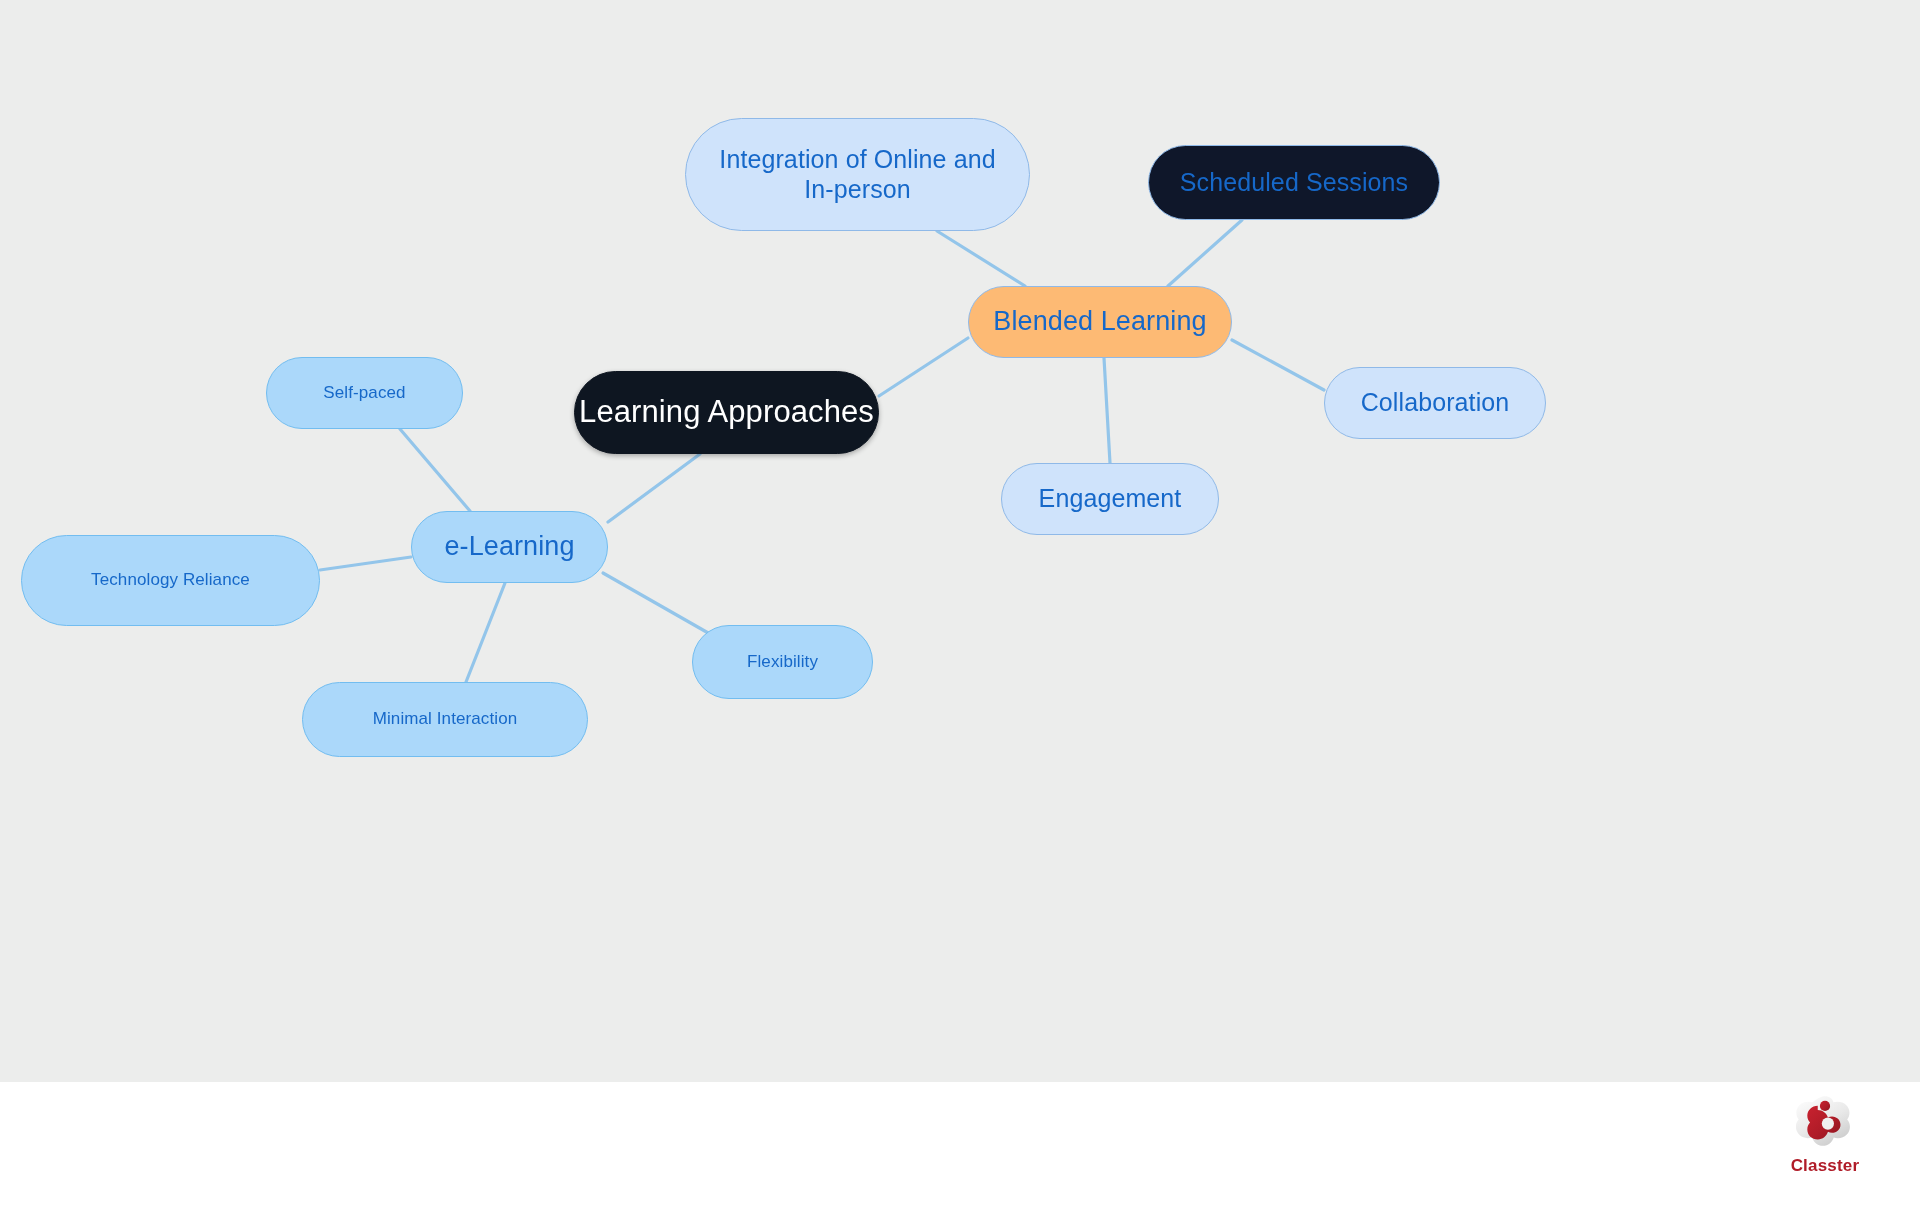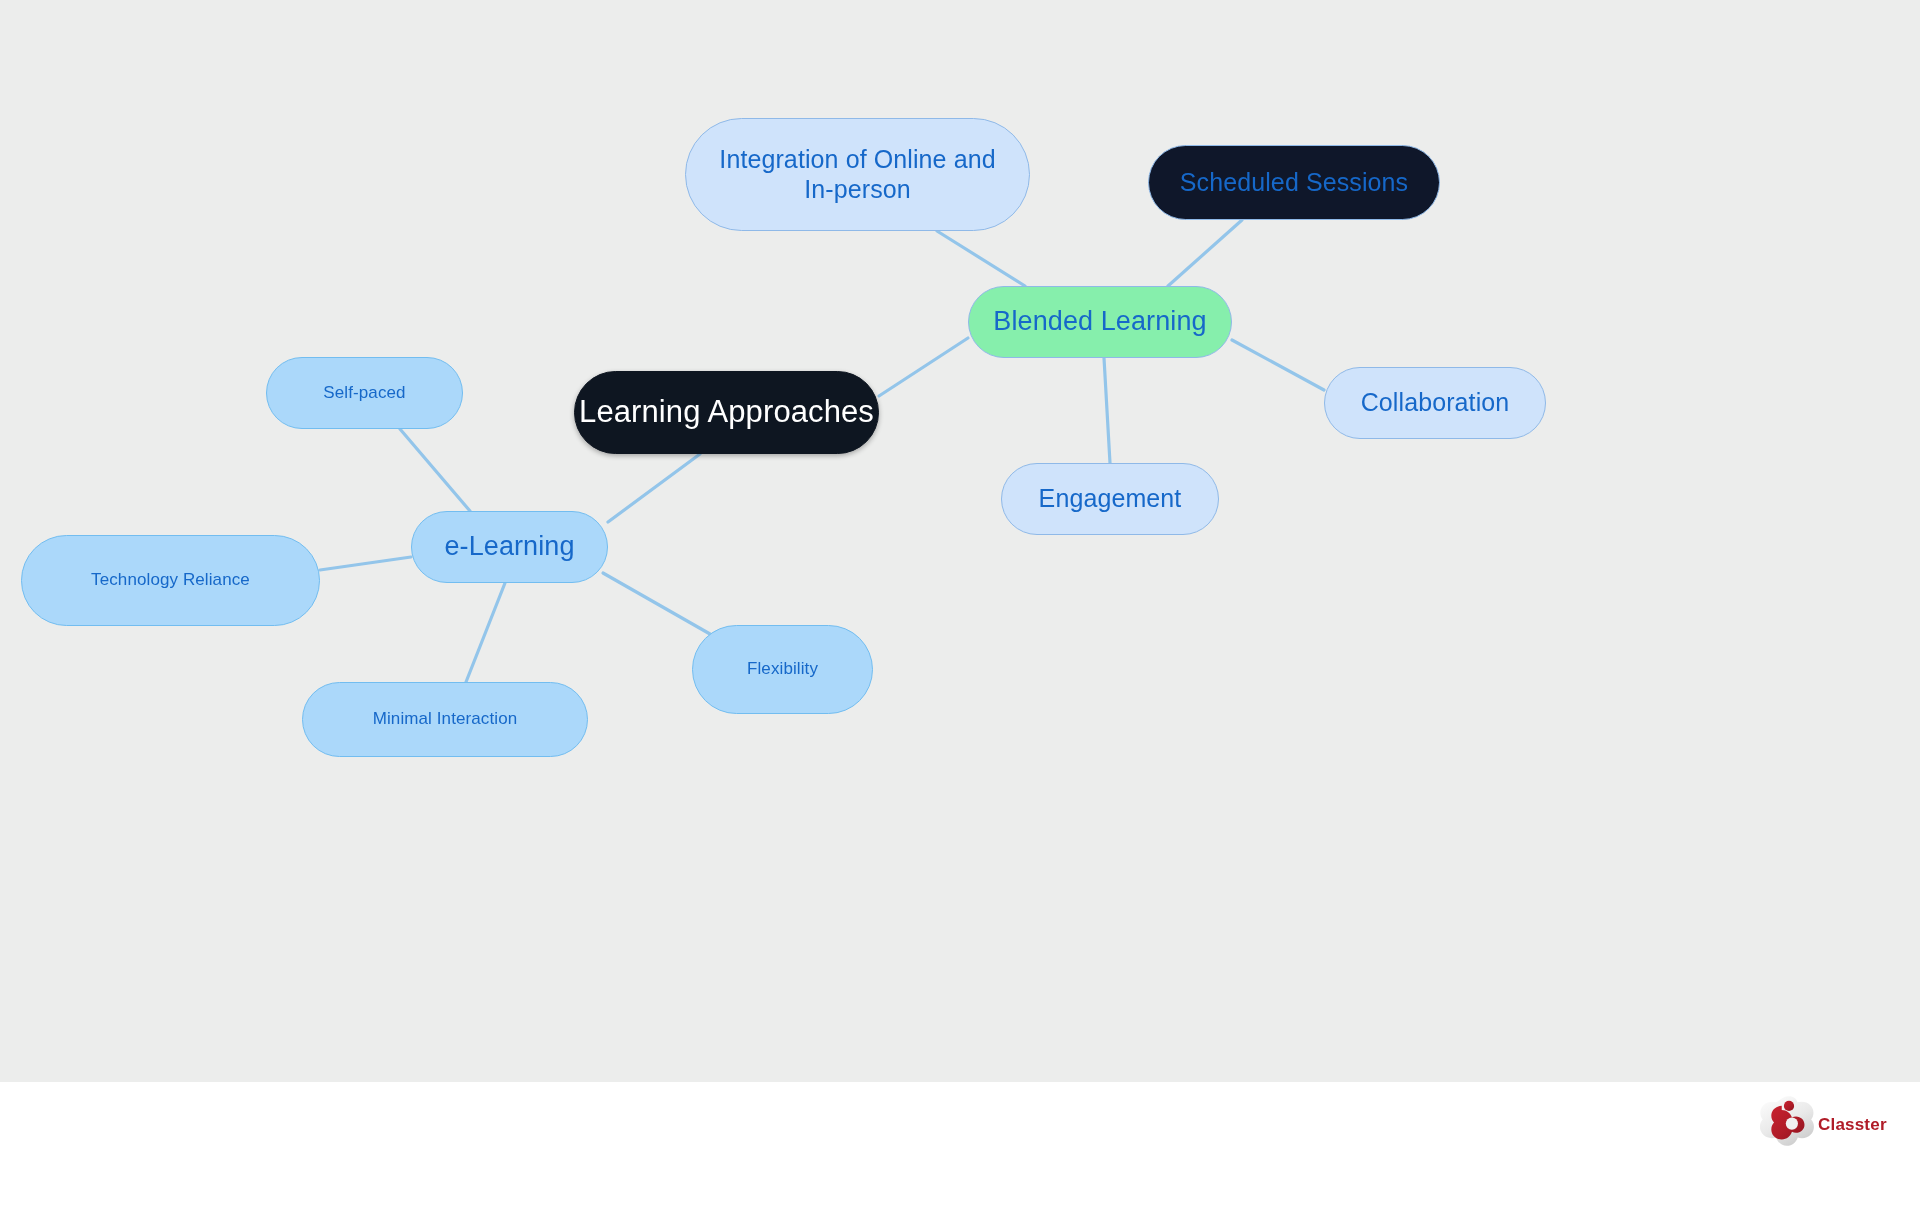--- a/index.html
+++ b/index.html
@@ -86,20 +86,21 @@
     width: 1920px;
     height: 133px;
     background: #ffffff;
   }
   #brand {
     position: absolute;
     right: 30px;
     top: 12px;
     width: 130px;
     display: flex;
+    flex-direction: column;
     align-items: center;
   }
   #brand-mark {
     width: 58px;
     height: 58px;
   }
   #brand-name {
     margin-top: 4px;
     font-size: 17px;
     font-weight: bold;
@@ -122,31 +123,31 @@
         <line x1="1232" y1="340" x2="1324" y2="390" stroke="#93c5ea" stroke-width="3.2" stroke-linecap="round"></line>
         <line x1="1104" y1="358" x2="1110" y2="463" stroke="#93c5ea" stroke-width="3.2" stroke-linecap="round"></line>
         <line x1="470" y1="511" x2="400" y2="429" stroke="#93c5ea" stroke-width="3.2" stroke-linecap="round"></line>
         <line x1="411" y1="557" x2="320" y2="570" stroke="#93c5ea" stroke-width="3.2" stroke-linecap="round"></line>
         <line x1="505" y1="583" x2="466" y2="682" stroke="#93c5ea" stroke-width="3.2" stroke-linecap="round"></line>
         <line x1="603" y1="573" x2="710" y2="634" stroke="#93c5ea" stroke-width="3.2" stroke-linecap="round"></line>
       </svg>
 
     <div id="node-layer">
         <div class="node node-root" style="left: 574px; top: 371px; width: 305px; height: 83px; background: rgb(14, 22, 33); color: rgb(255, 255, 255);"><span>Learning Approaches</span></div>
-        <div class="node node-branch-b" style="left: 968px; top: 286px; width: 264px; height: 72px; background: #86efac; border-color: rgb(143, 185, 232); color: rgb(22, 104, 201);"><span>Blended Learning</span></div>
+        <div class="node node-branch-b" style="left: 968px; top: 286px; width: 264px; height: 72px; background: #fdba74; border-color: rgb(143, 185, 232); color: rgb(22, 104, 201);"><span>Blended Learning</span></div>
         <div class="node node-leaf-b" style="left: 685px; top: 118px; width: 345px; height: 113px; background: rgb(207, 227, 251); border-color: rgb(143, 185, 232); color: rgb(22, 104, 201);"><span>Integration of Online and
 In-person</span></div>
         <div class="node node-leaf-b" style="left: 1148px; top: 145px; width: 292px; height: 75px; background: #0f172a; border-color: rgb(143, 185, 232); color: rgb(22, 104, 201);"><span>Scheduled Sessions</span></div>
         <div class="node node-leaf-b" style="left: 1324px; top: 367px; width: 222px; height: 72px; background: rgb(207, 227, 251); border-color: rgb(143, 185, 232); color: rgb(22, 104, 201);"><span>Collaboration</span></div>
         <div class="node node-leaf-b" style="left: 1001px; top: 463px; width: 218px; height: 72px; background: rgb(207, 227, 251); border-color: rgb(143, 185, 232); color: rgb(22, 104, 201);"><span>Engagement</span></div>
         <div class="node node-branch-e" style="left: 411px; top: 511px; width: 197px; height: 72px; background: rgb(171, 216, 250); border-color: rgb(114, 189, 240); color: rgb(22, 104, 201);"><span>e-Learning</span></div>
         <div class="node node-leaf-e" style="left: 266px; top: 357px; width: 197px; height: 72px; background: rgb(171, 216, 250); border-color: rgb(114, 189, 240); color: rgb(22, 104, 201);"><span>Self-paced</span></div>
         <div class="node node-leaf-e" style="left: 21px; top: 535px; width: 299px; height: 91px; background: rgb(171, 216, 250); border-color: rgb(114, 189, 240); color: rgb(22, 104, 201);"><span>Technology Reliance</span></div>
         <div class="node node-leaf-e" style="left: 302px; top: 682px; width: 286px; height: 75px; background: rgb(171, 216, 250); border-color: rgb(114, 189, 240); color: rgb(22, 104, 201);"><span>Minimal Interaction</span></div>
-        <div class="node node-leaf-e" style="left: 692px; top: 625px; width: 181px; height: 89px; background: rgb(171, 216, 250); border-color: rgb(114, 189, 240); color: rgb(22, 104, 201);"><span>Flexibility</span></div>
+        <div class="node node-leaf-e" style="left: 692px; top: 625px; width: 181px; height: 74px; background: rgb(171, 216, 250); border-color: rgb(114, 189, 240); color: rgb(22, 104, 201);"><span>Flexibility</span></div>
       </div>
 
   </div>
 
   <div id="footer" style="background: rgb(255, 255, 255);">
     <div id="brand">
       <svg id="brand-mark" viewBox="0 0 100 100">
         <defs>
           <linearGradient id="cgrad" x1="0" y1="0" x2="1" y2="1">
             <stop offset="0%" stop-color="#c8222f"></stop>

